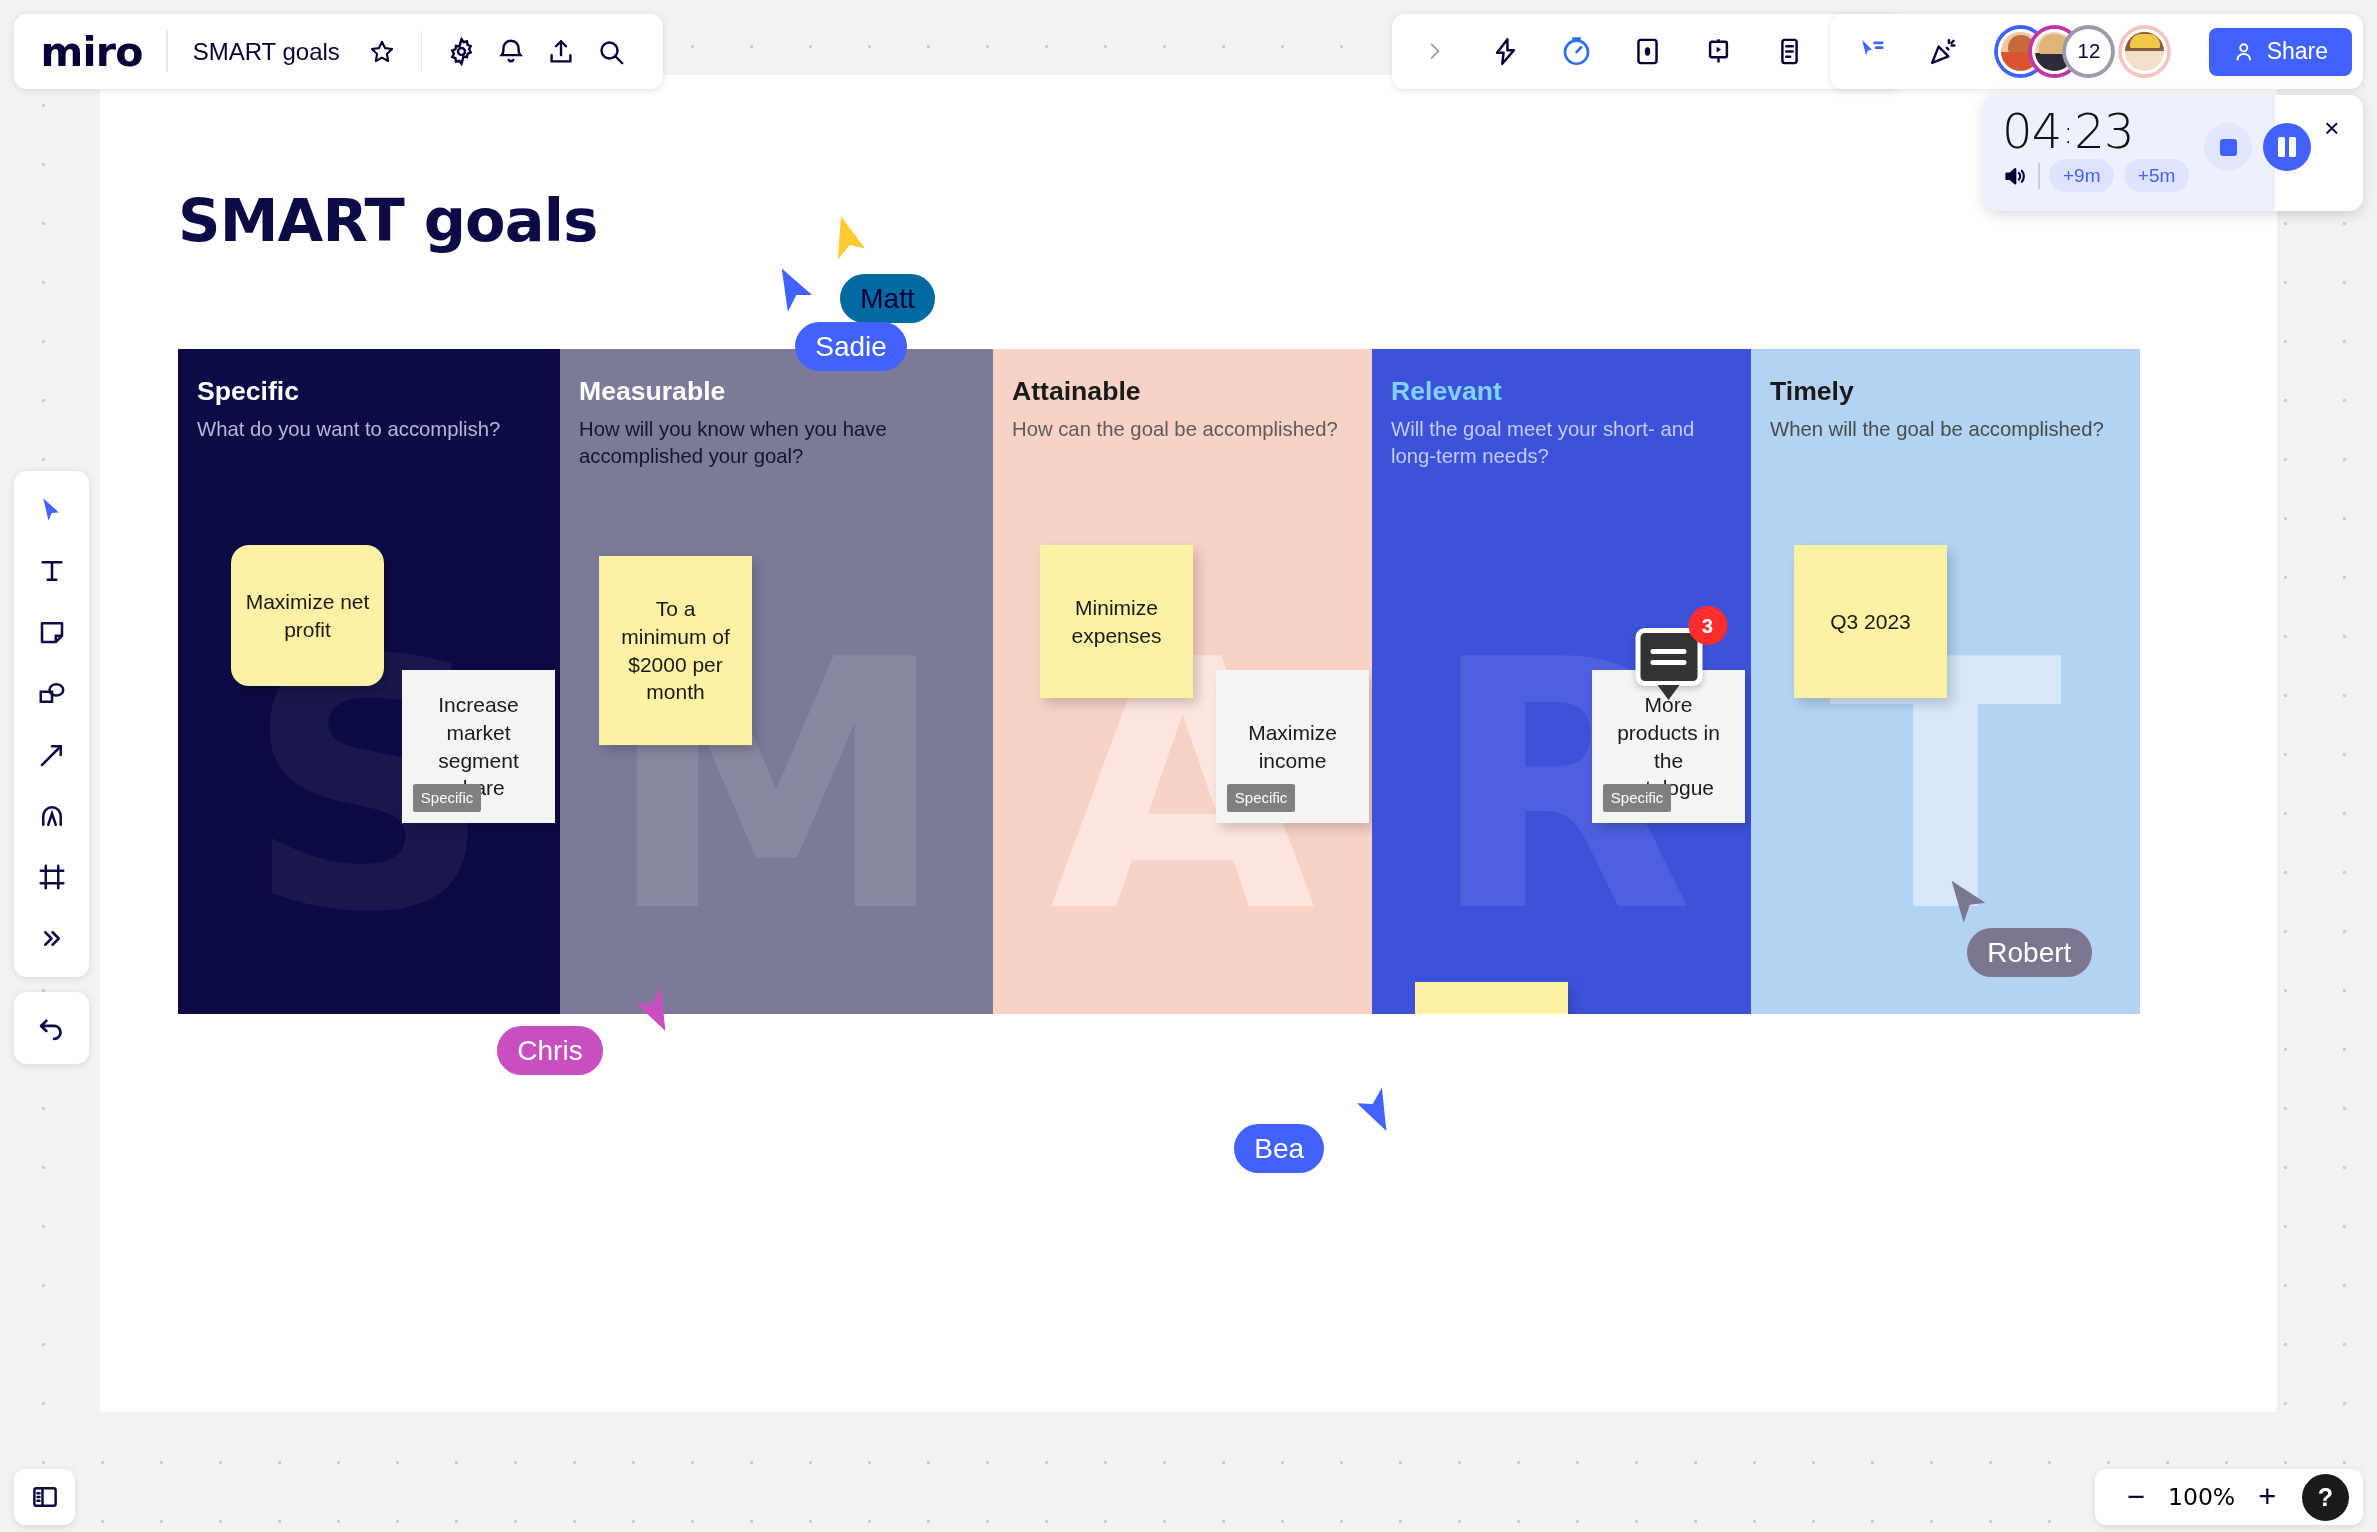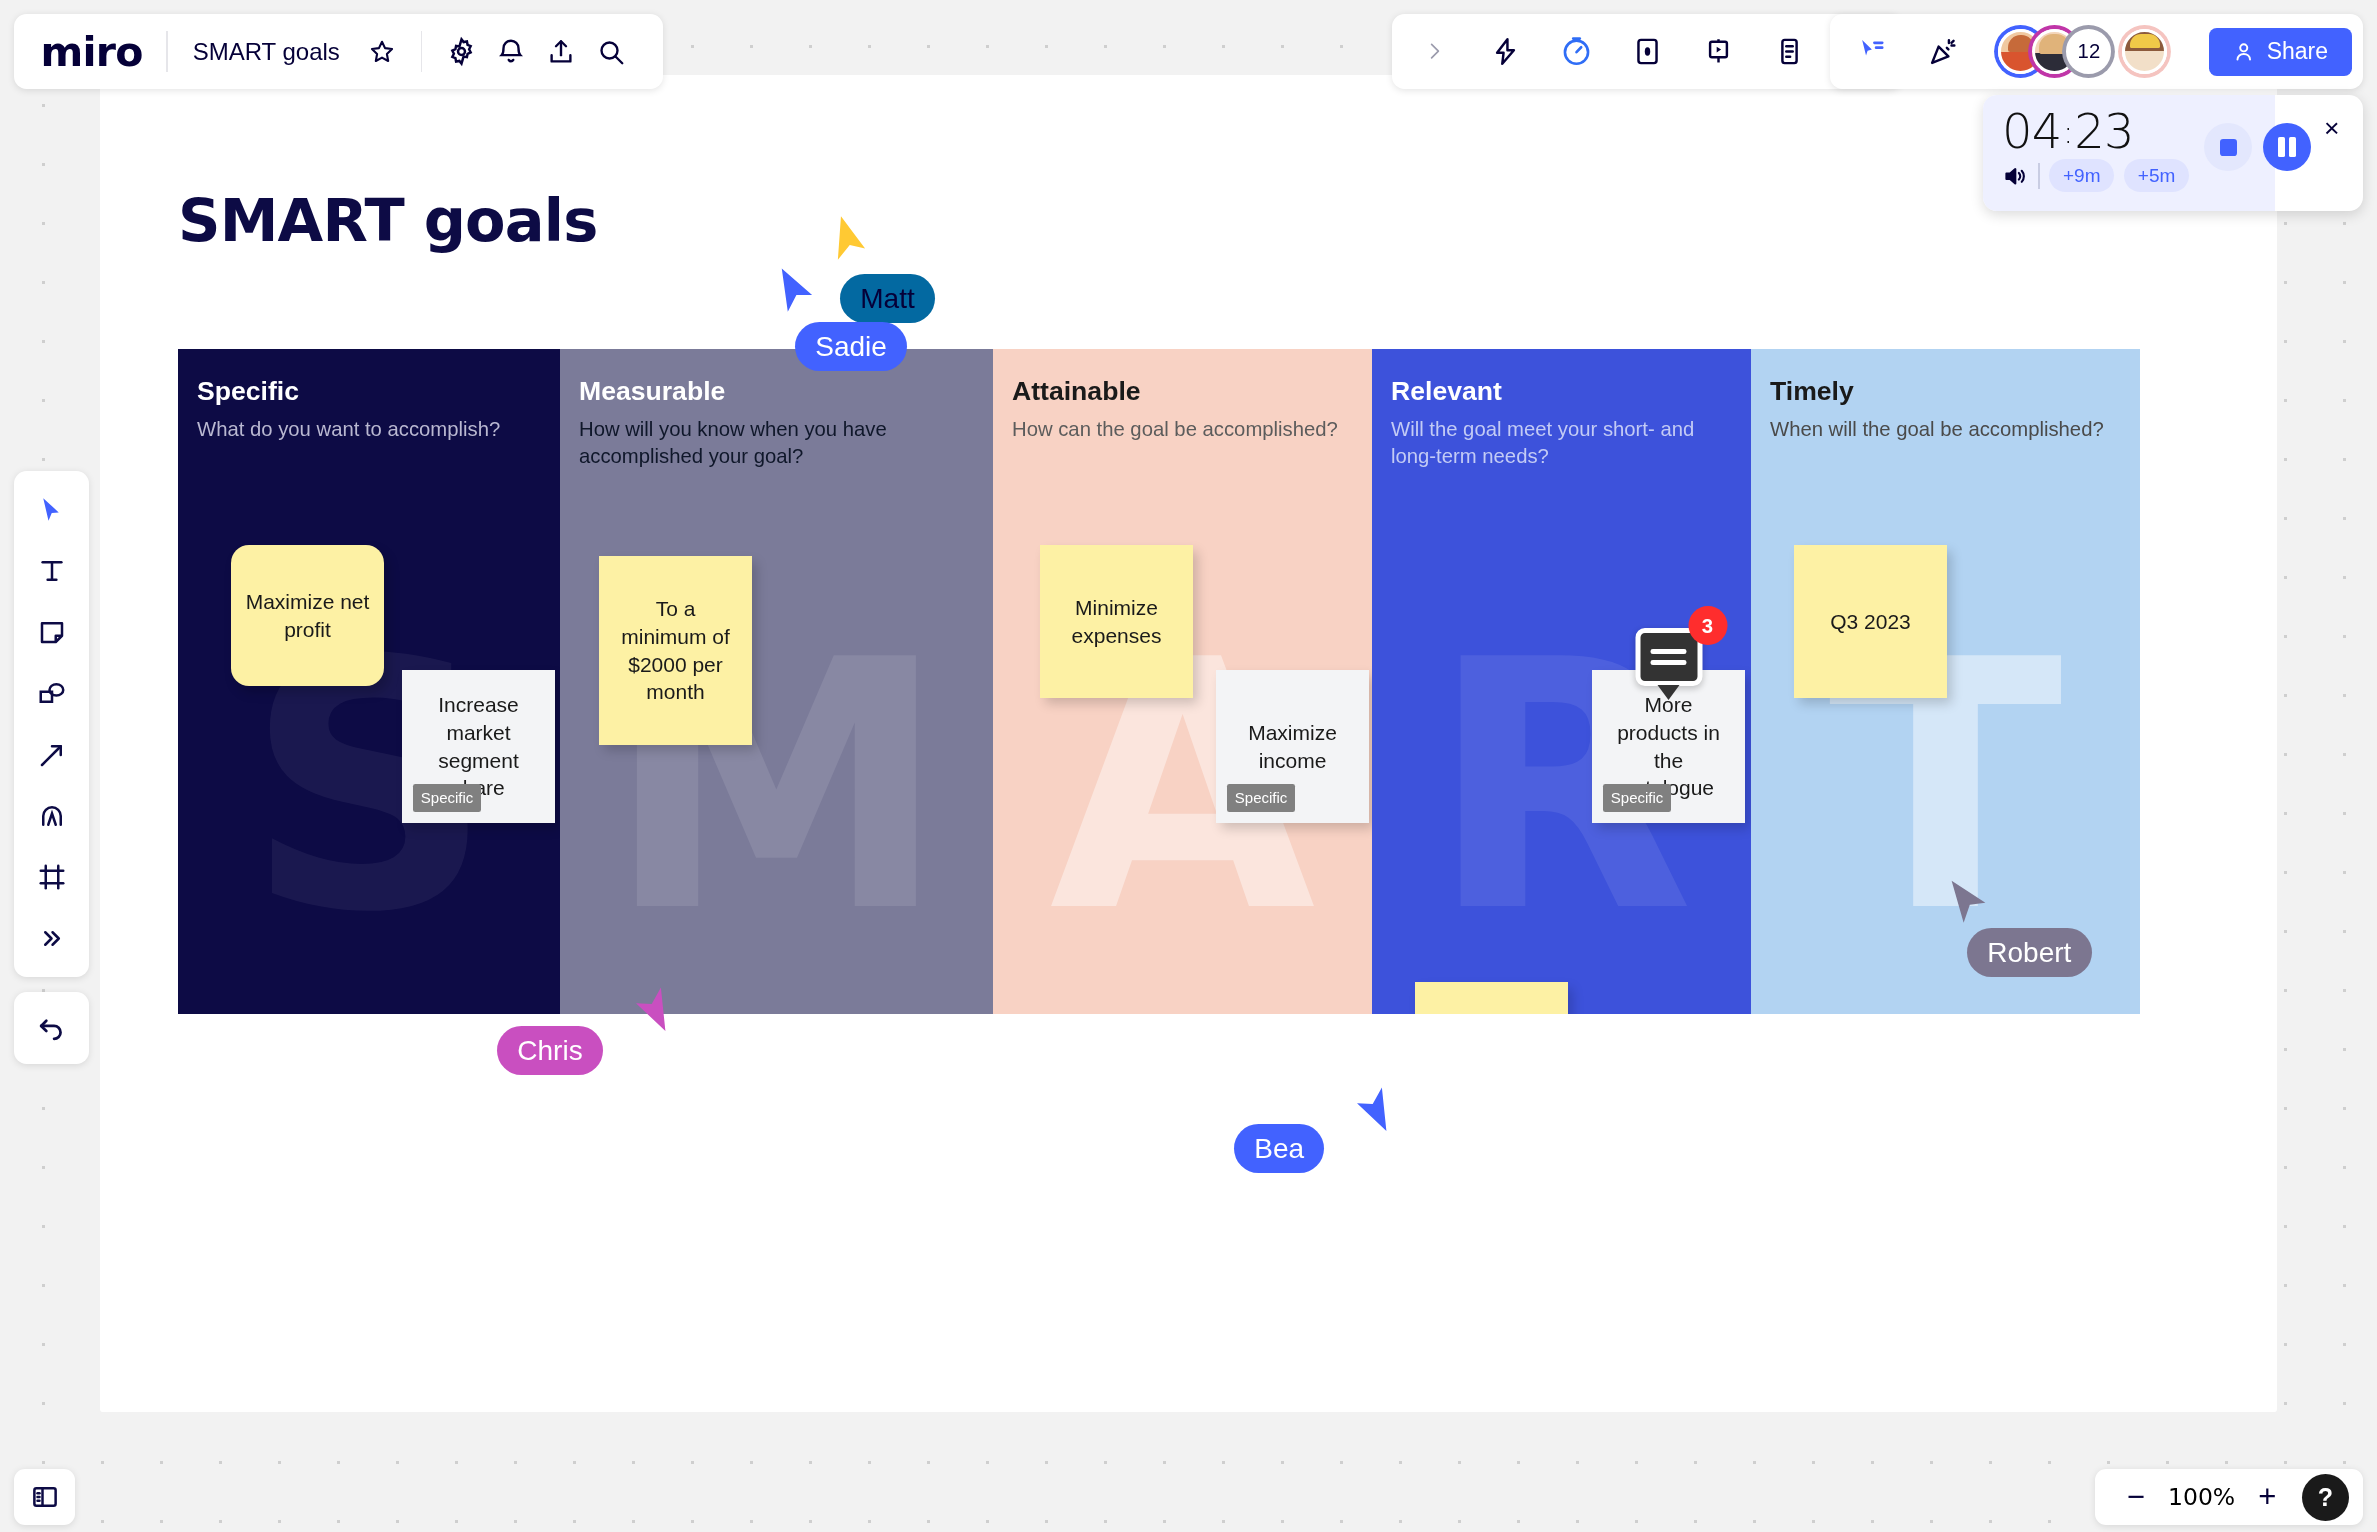--- a/index.html
+++ b/index.html
@@ -262,21 +262,21 @@
           <span>Minimize expenses</span>
         </div>
         <div class="note note-white" style="left: 223px; top: 321px; width: 153px; height: 153px;">
           <span>Maximize income</span>
           <span class="tag">Specific</span>
         </div>
       </div>
       <div class="col" style="width: 379px; background: rgb(61, 82, 219);">
         <div class="watermark" style="color: rgba(255, 255, 255, 0.086);">R</div>
         <div class="col-head">
-          <div class="col-title" style="color: #ffffff;">Relevant</div>
+          <div class="col-title" style="color: #7dd3fc;">Relevant</div>
           <div class="col-sub" style="color: rgb(195, 203, 245); max-width: 328px;">Will the goal meet your short- and long-term needs?</div>
         </div>
         <div class="note note-white" style="left: 220px; top: 321px; width: 153px; height: 153px;">
           <span>More products in the catalogue</span>
           <span class="tag">Specific</span>
           <span class="badge badge-dark">
             <i></i>
             <i></i>
             <span class="badge-count">3</span>
           </span>

